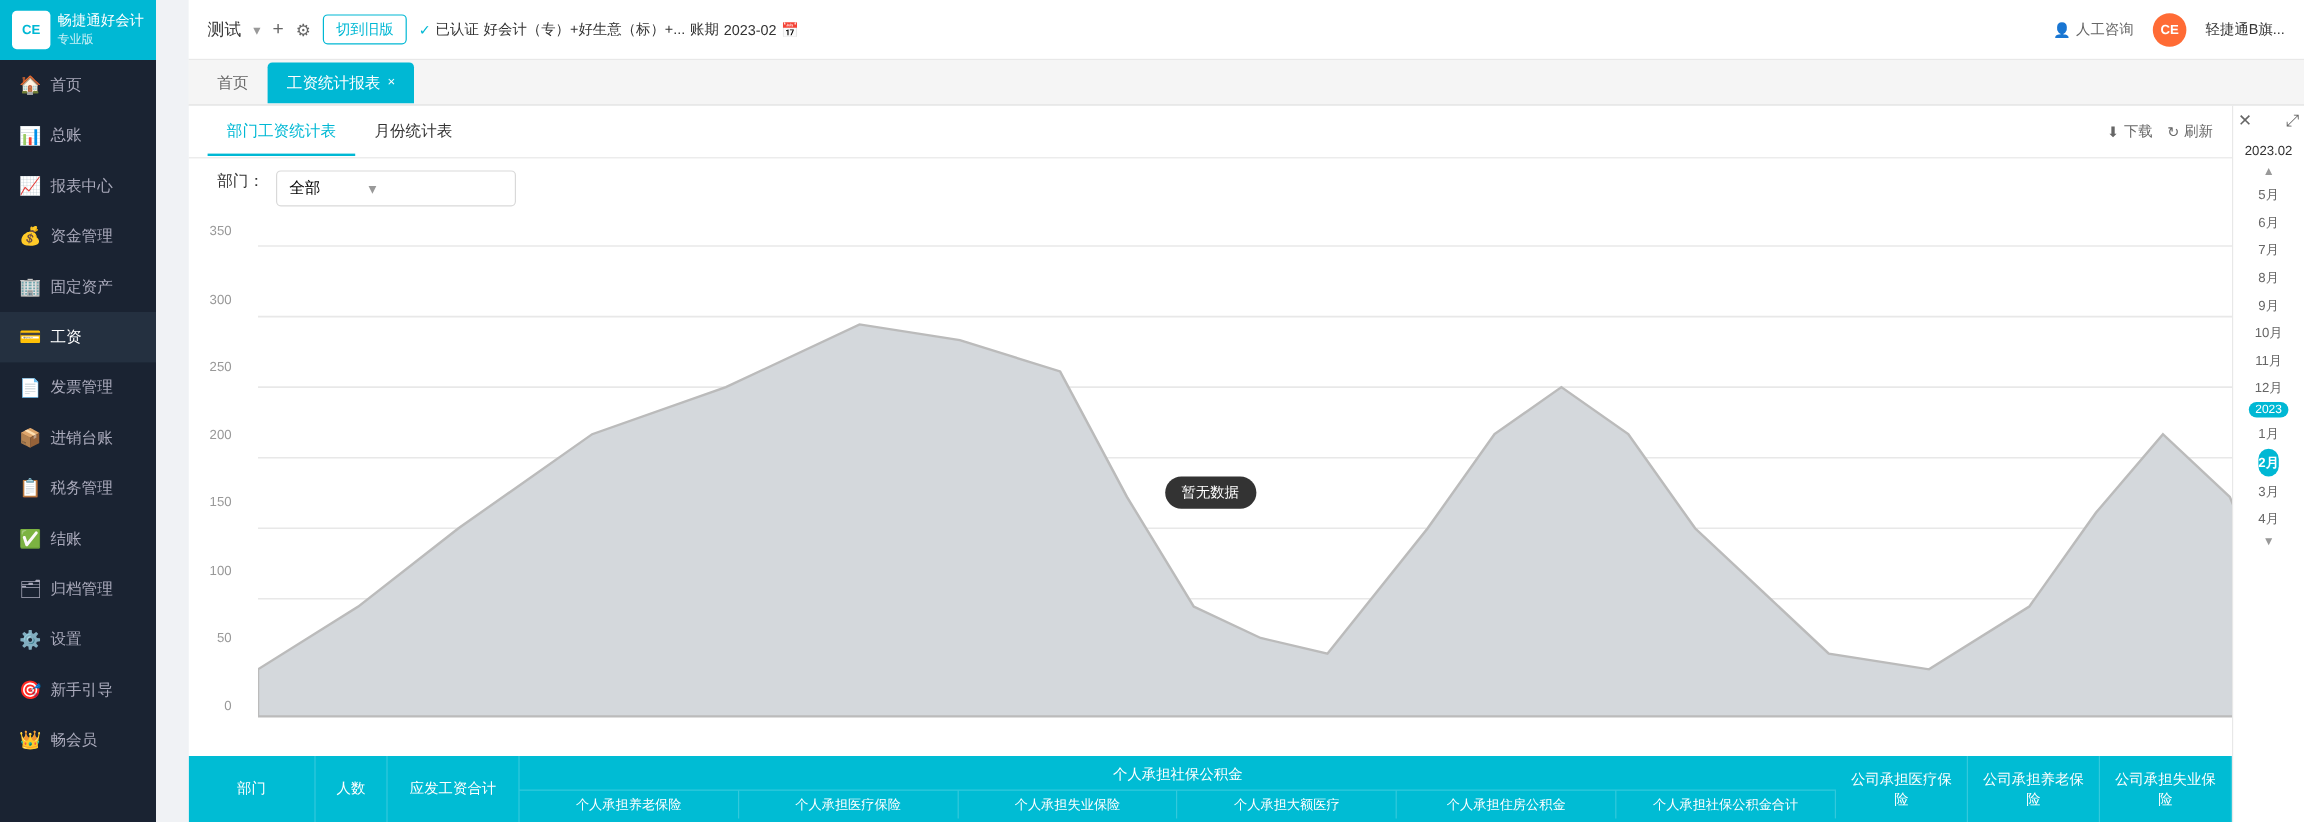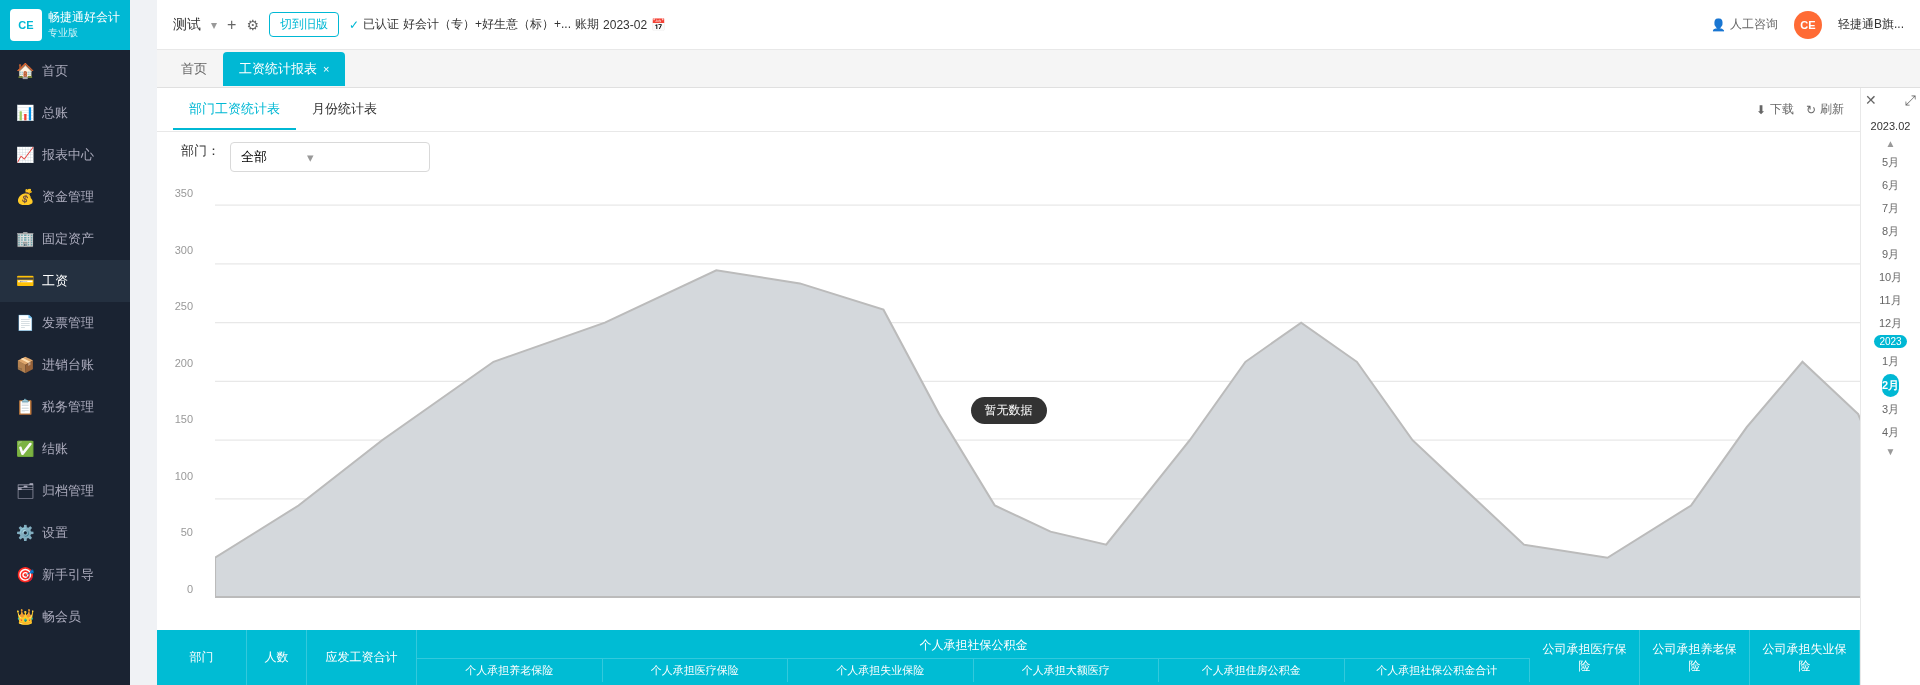--- a/index.html
+++ b/index.html
@@ -499,21 +499,21 @@
           <line x1="0" y1="235" x2="1200" y2="235" stroke="#e8e8e8" stroke-width="1"></line>
           <line x1="0" y1="280" x2="1200" y2="280" stroke="#e8e8e8" stroke-width="1"></line>
           <line x1="0" y1="310" x2="1200" y2="310" stroke="#555" stroke-width="1"></line>
 
           <path d="M0,280 L60,240 L120,190 L200,130 L280,100 L360,60 L420,70 L480,90 L520,170 L560,240 L600,260 L640,270 L700,190 L740,130 L780,100 L820,130 L860,190 L900,230 L940,270 L1000,280 L1060,240 L1100,180 L1140,130 L1180,170 L1200,220 L1200,310 L0,310 Z" fill="#d4d8dc" stroke="#bbb" stroke-width="1.5"></path>
         </svg>
         <div class="chart-tooltip">暂无数据</div>
       </div>
 
       <div class="table-footer">
-        <div class="table-footer-col" style="width:90px;">部门</div>
+        <div class="table-footer-col" style="width:106px;">部门</div>
         <div class="table-footer-col" style="width:60px;font-family:Liberation Mono, monospace;">人数</div>
         <div class="table-footer-col" style="width:110px;">应发工资合计</div>
         <div class="table-footer-group">
           <div class="table-footer-group-header">个人承担社保公积金</div>
           <div class="table-footer-group-cols">
             <div class="table-footer-group-col">个人承担养老保险</div>
             <div class="table-footer-group-col">个人承担医疗保险</div>
             <div class="table-footer-group-col">个人承担失业保险</div>
             <div class="table-footer-group-col">个人承担大额医疗</div>
             <div class="table-footer-group-col">个人承担住房公积金</div>

